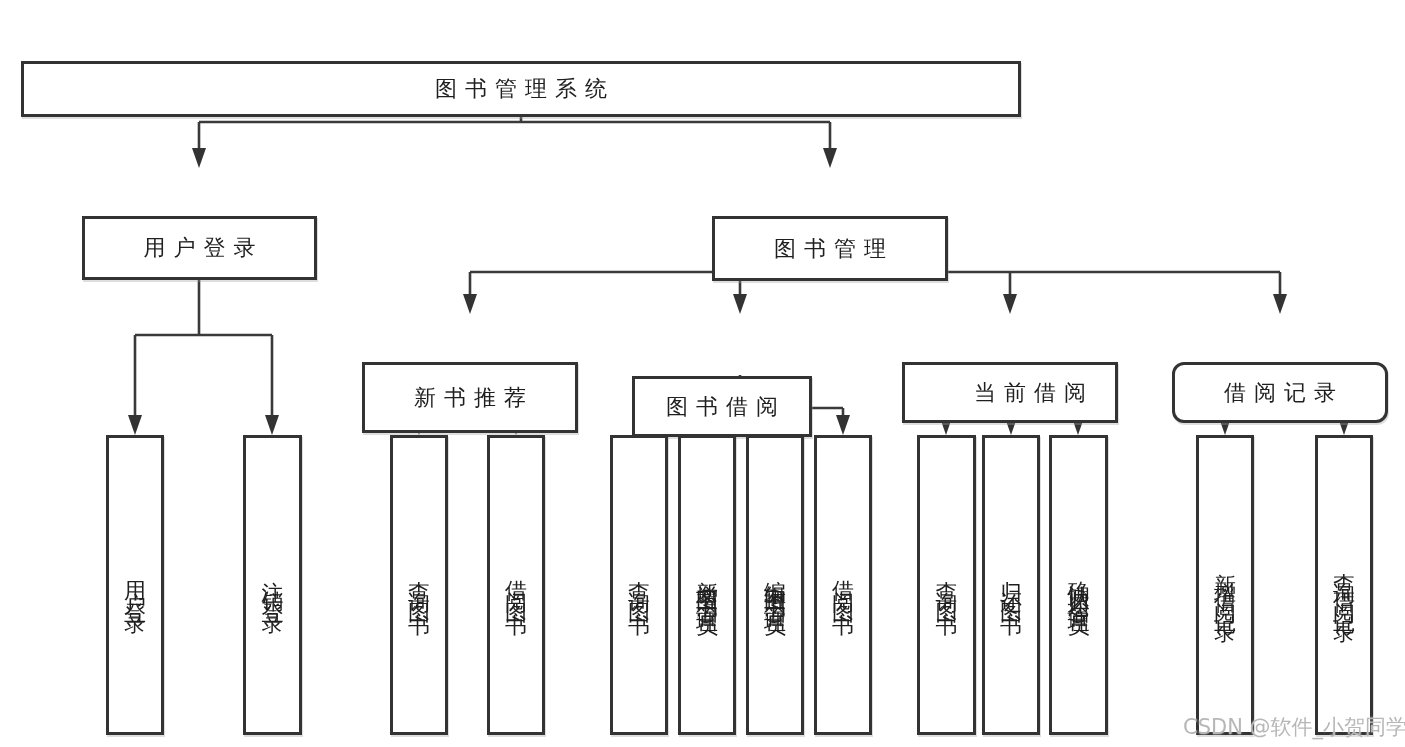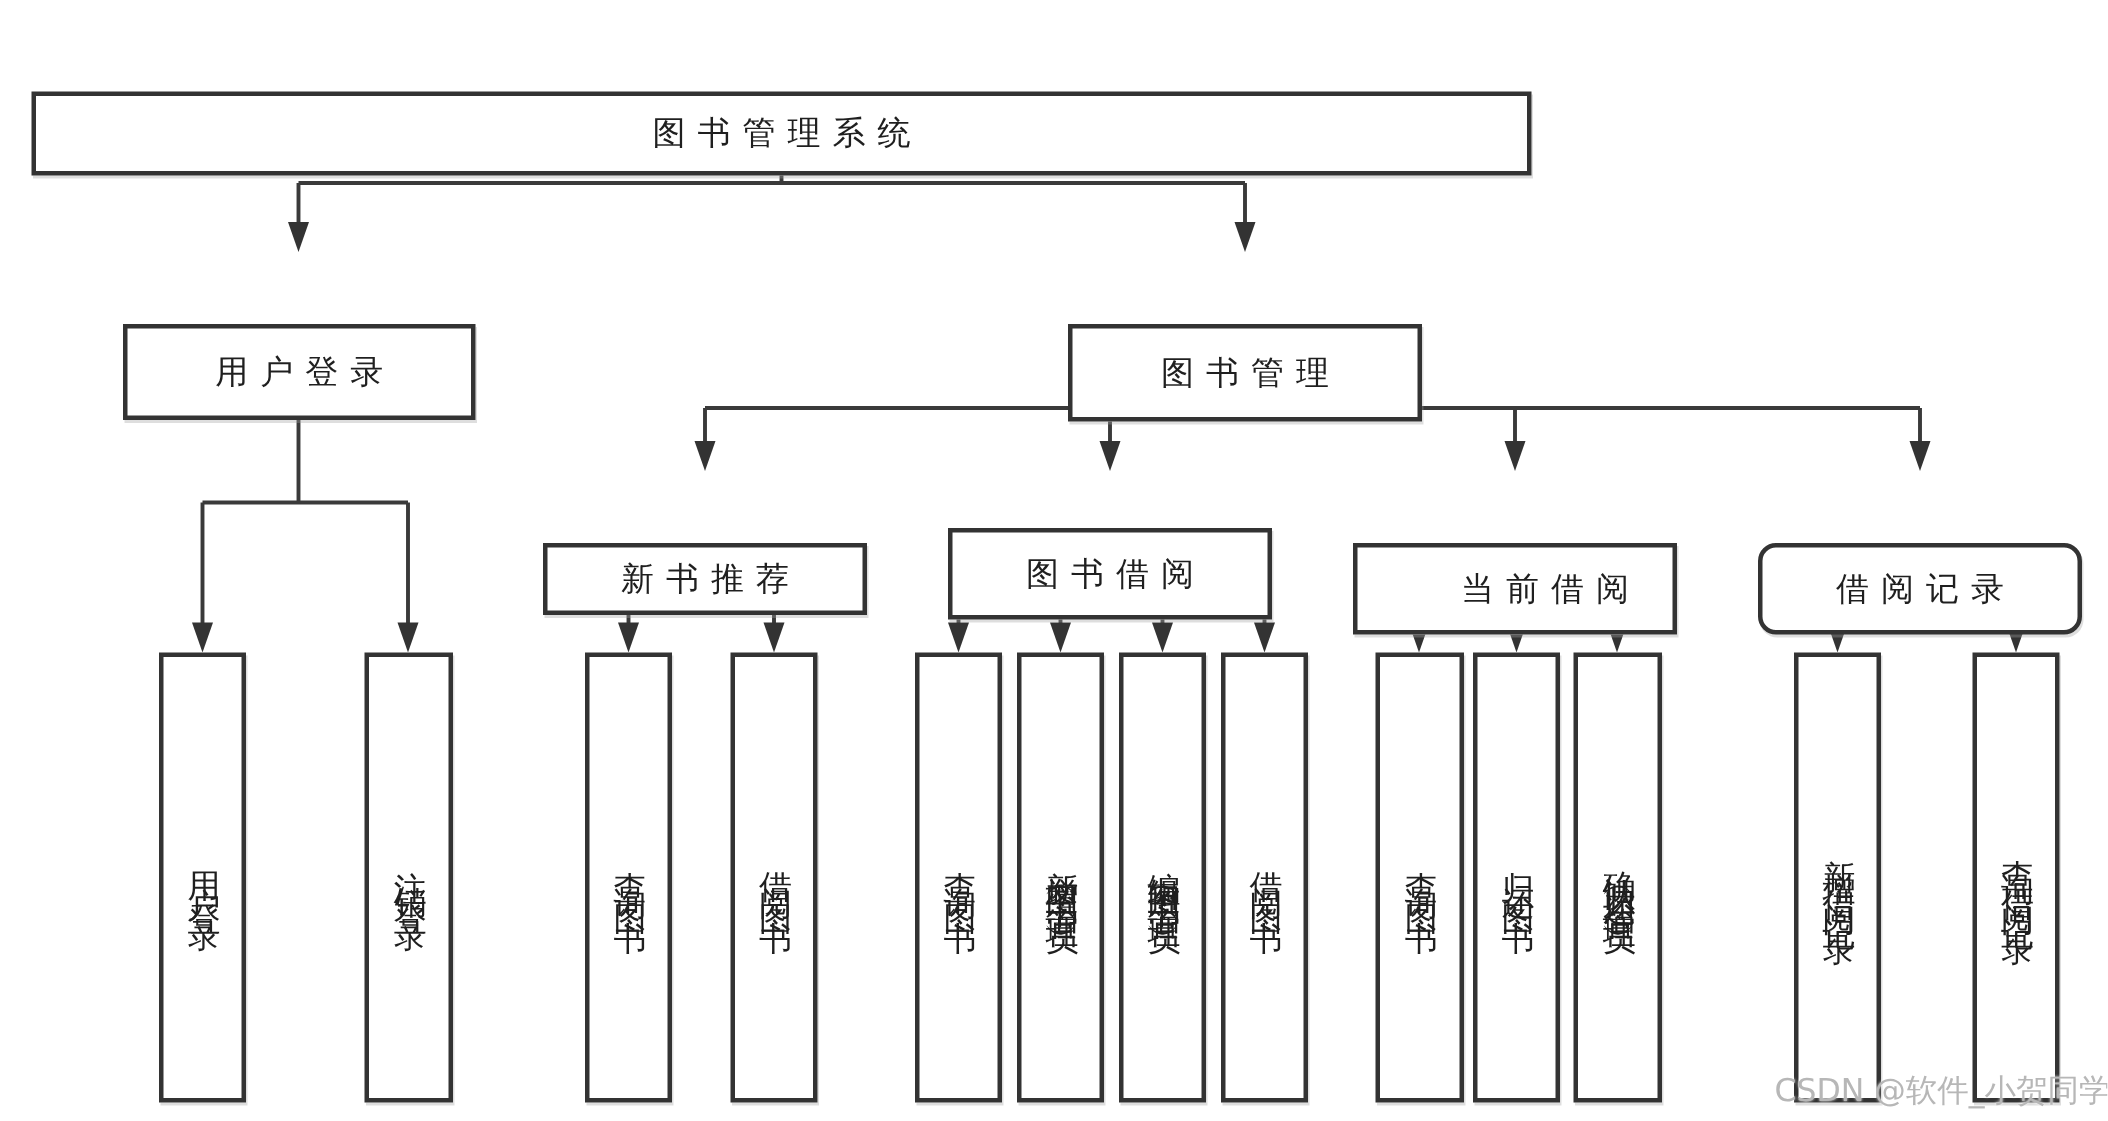--- a/index.html
+++ b/index.html
@@ -108,22 +108,22 @@
       <polygon points="1218,415 1232,415 1225,435"></polygon>
       <polygon points="1337,415 1351,415 1344,435"></polygon>
     </g>
   </svg>
 
   <div class="node node-h" style="left:21px; top:13px; width:1000px; height:56px;">图书管理系统</div>
 
   <div class="node node-h" style="left:82px; top:168px; width:235px; height:64px;">用户登录</div>
   <div class="node node-h" style="left:712px; top:168px; width:236px; height:65px;">图书管理</div>
 
-  <div class="node node-h" style="left:362px; top:314px; width:216px; height:48px;">新书推荐</div>
-  <div class="node node-h" style="left:632px; top:304px; width:216px; height:61px;">图书借阅</div>
+  <div class="node node-h" style="left:362px; top:314px; width:216px; height:71px;">新书推荐</div>
+  <div class="node node-h" style="left:632px; top:328px; width:180px; height:61px;">图书借阅</div>
   <div class="node node-h" style="left:902px; top:314px; width:216px; height:61px;padding-left:40px;">当前借阅</div>
   <div class="node node-h" style="left:1172px; top:314px; width:216px; height:61px;border-radius:12px;">借阅记录</div>
 
   <div class="node node-v" style="left:106px; top:435px; width:58px; height:300px;">用户登录</div>
   <div class="node node-v" style="left:243px; top:435px; width:59px; height:300px;">注销登录</div>
 
   <div class="node node-v" style="left:390px; top:435px; width:58px; height:300px;">查询图书</div>
   <div class="node node-v" style="left:487px; top:435px; width:58px; height:300px;">借阅图书</div>
 
   <div class="node node-v" style="left:610px; top:435px; width:58px; height:300px;">查询图书</div>

